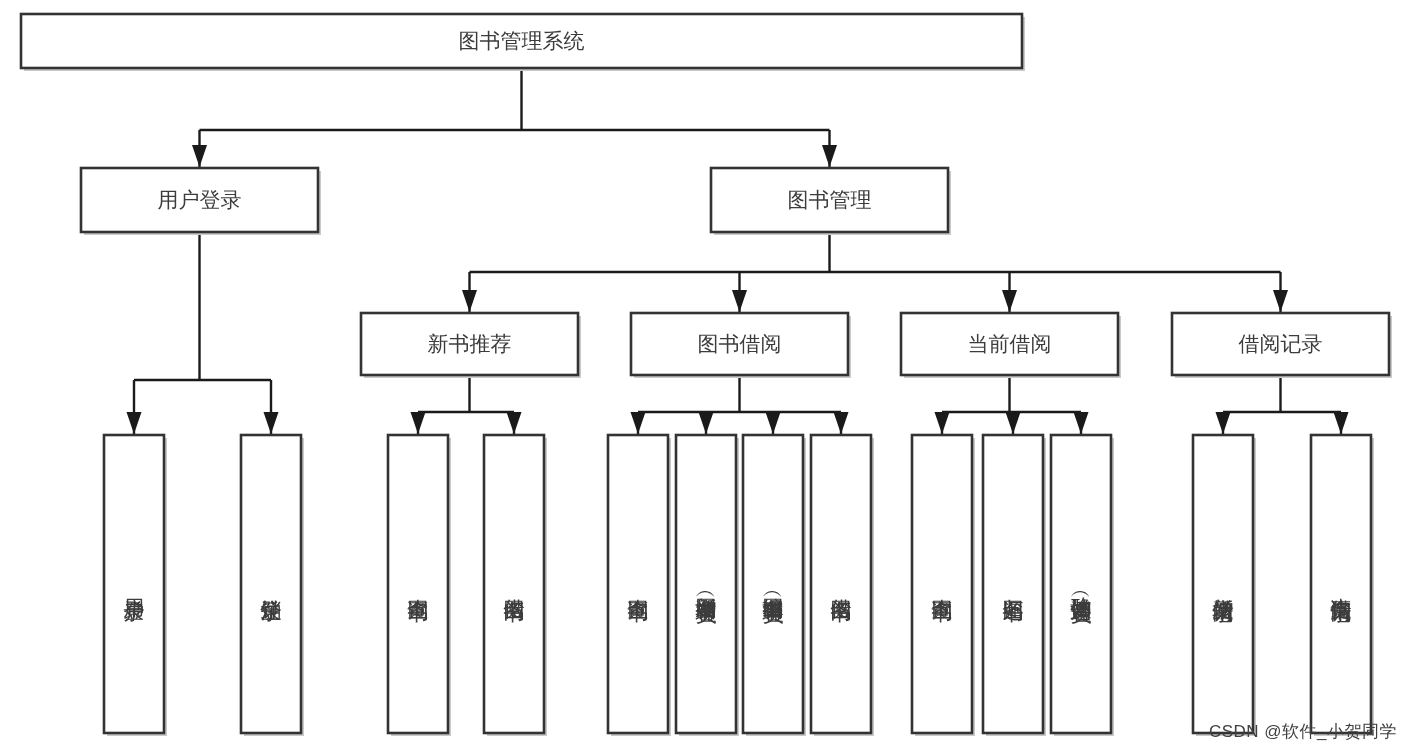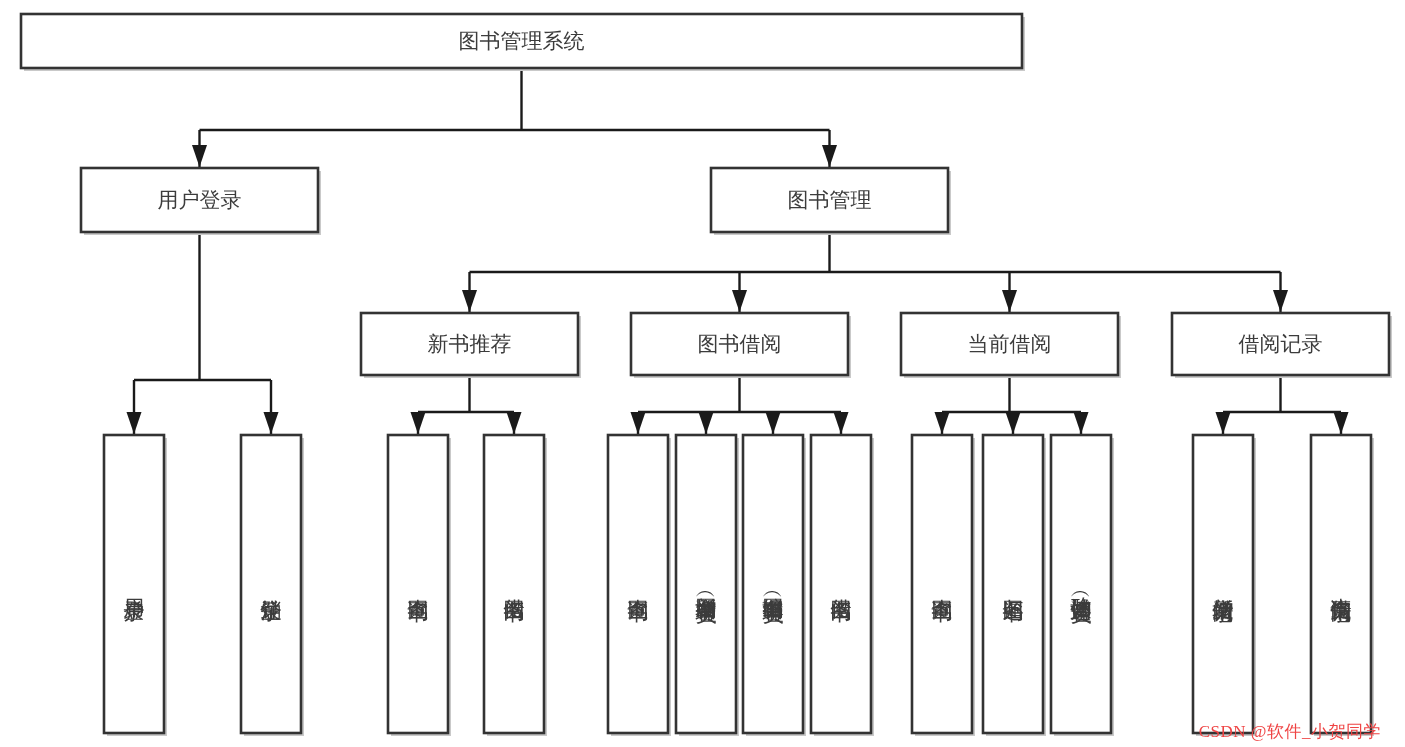--- a/index.html
+++ b/index.html
@@ -63,25 +63,25 @@
     font-family: "Liberation Sans", sans-serif;
     font-size: 21px;
     line-height: 1.04;
     color: #3c3c3c;
     letter-spacing: 1px;
     white-space: nowrap;
     pointer-events: none;
   }
   .watermark {
     position: absolute;
-    right: 24px;
+    right: 8px;
     bottom: 4px;
-    font-family: Liberation Serif, serif;
+    font-family: Liberation Sans, sans-serif;
     font-size: 17px;
-    color: #ef4444;
+    color: #404040;
     white-space: nowrap;
     letter-spacing: 0.5px;
   }
 </style>
 </head>
 <body>
 
 <div id="diagram-root">
 
   <svg class="diagram-canvas" viewBox="0 0 1405 747" xmlns="http://www.w3.org/2000/svg">

